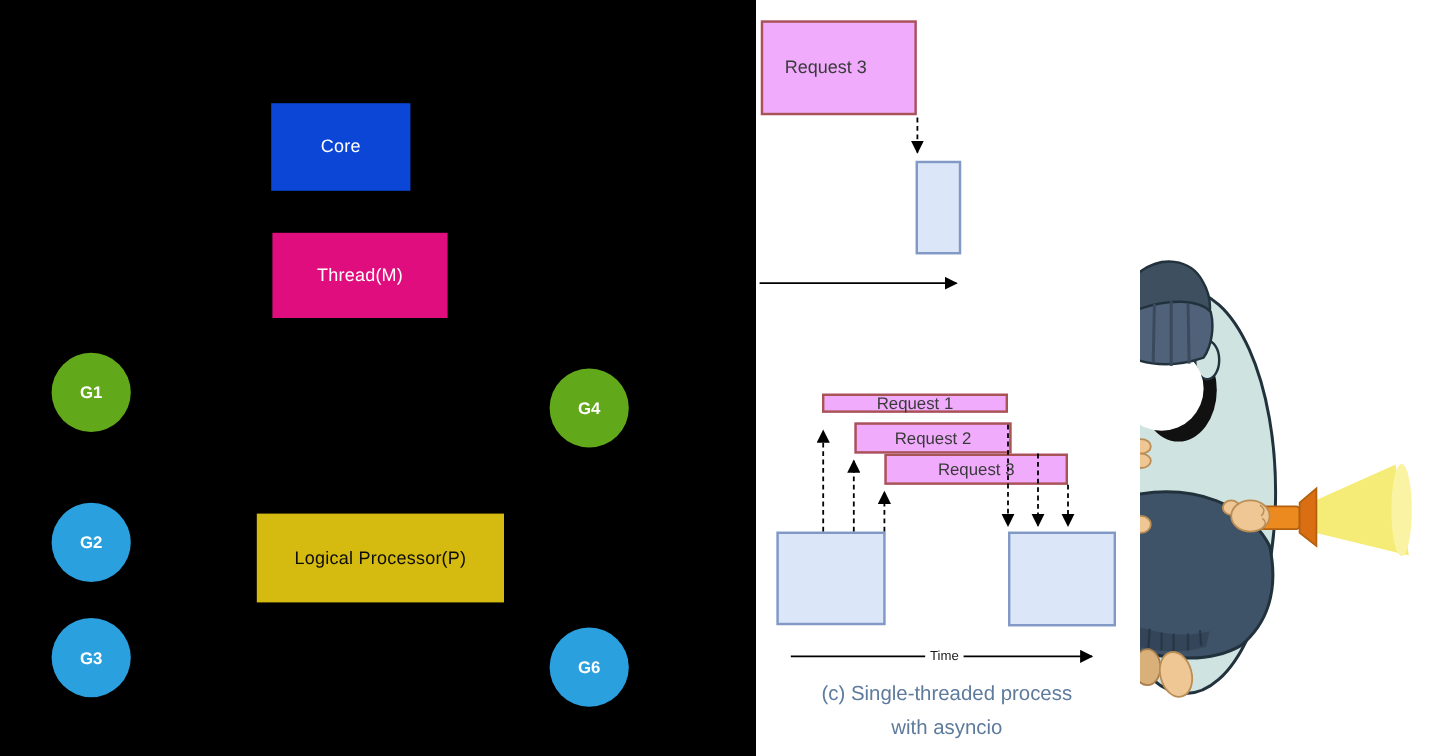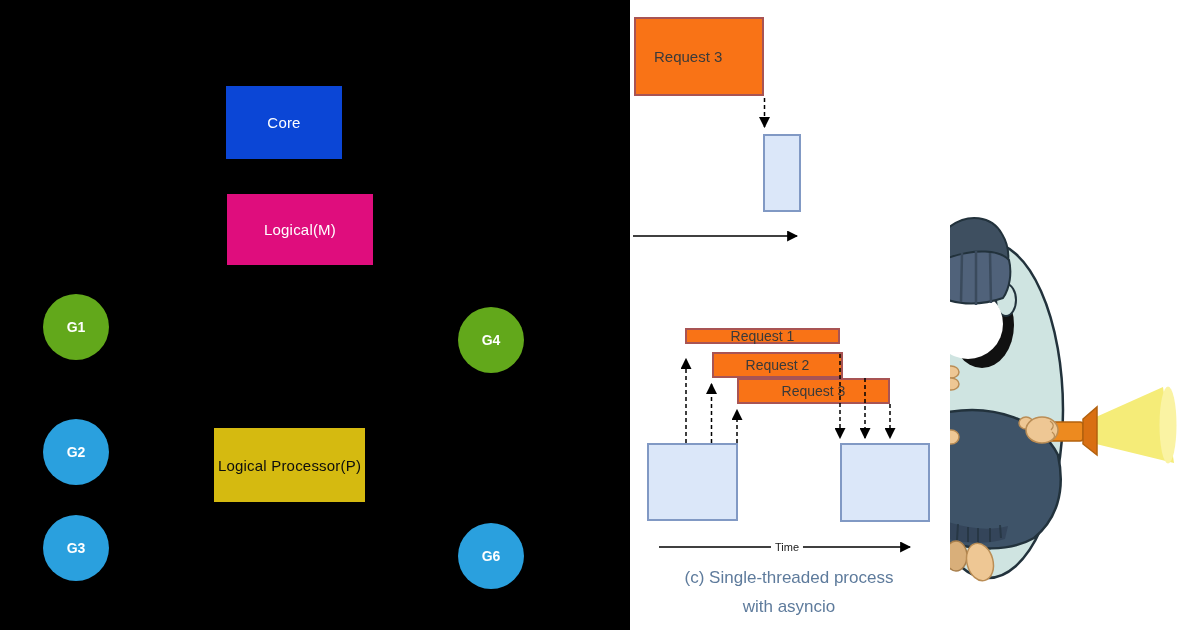--- a/index.html
+++ b/index.html
@@ -8,29 +8,29 @@
     position: relative; width: 1200px; height: 630px;
     overflow: hidden; background: #ffffff;
     font-family: "Liberation Sans", sans-serif;
   }
   
   #left-panel { position:absolute; left:0; top:0; width:630px; height:630px; background:#000000; }
   .lbox { position:absolute; display:flex; align-items:center; justify-content:center;
           color:#ffffff; font-size:15px; letter-spacing:0.2px; }
   .core-box  { left:226px; top:86px;  width:116px; height:73px; background:#0b46d6; }
   .thread-box{ left:227px; top:194px; width:146px; height:71px; background:#df0d7d; }
-  .proc-box  { left:214px; top:428px; width:151px; height:74px; background:#d5ba10; color:#0d0d0d; }
+  .proc-box  { left:214px; top:428px; width:206px; height:74px; background:#d5ba10; color:#0d0d0d; }
   .gcircle { position:absolute; width:66px; height:66px; border-radius:50%;
              display:flex; align-items:center; justify-content:center;
              color:#ffffff; font-size:14px; font-weight:bold; }
   .g-green { background:#62a81b; }
   .g-blue  { background:#2aa0de; }
   
   #right-panel { position:absolute; left:630px; top:0; width:570px; height:630px; background:#ffffff; }
-  .rbox { position:absolute; border:2px solid #a85454; background:#f97316; color:#3a3a3a;
+  .rbox { position:absolute; border:2px solid #a85454; background:#f0abfc; color:#3a3a3a;
           display:flex; align-items:center; justify-content:center; font-size:14px; }
   .standalone-req { left:4px; top:17px; width:130px; height:79px; justify-content:flex-start;
                     padding-left:18px; font-size:15px; }
   .req-bar-1 { left:55px;  top:328px; width:155px; height:16px; z-index:1; }
   .req-bar-2 { left:82px;  top:352px; width:131px; height:26px; z-index:2; }
   .req-bar-3 { left:107px; top:378px; width:153px; height:26px; z-index:3; }
   .bluebox { position:absolute; border:2px solid #8199c4; background:#dbe7f9; }
   .io-segment   { left:133px; top:134px; width:38px; height:78px; }
   .proc-block-a { left:17px;  top:443px; width:91px; height:78px; }
   .proc-block-b { left:210px; top:443px; width:90px; height:79px; }
@@ -41,21 +41,21 @@
              font-size:17px; line-height:29px; color:#5e7b9c; z-index:4; }
   #gopher { position:absolute; left:320px; top:210px; width:230px; height:380px; z-index:2; }
 </style>
 </head>
 <body>
 
 <div id="canvas">
 
   <div id="left-panel">
     <div class="lbox core-box">Core</div>
-    <div class="lbox thread-box">Logical(M)</div>
+    <div class="lbox thread-box">Thread(M)</div>
     <div class="lbox proc-box">Logical Processor(P)</div>
 
     <div class="gcircle g-green" style="left:43px;top:294px">G1</div>
     <div class="gcircle g-blue" style="left:43px;top:419px">G2</div>
     <div class="gcircle g-blue" style="left:43px;top:515px">G3</div>
     <div class="gcircle g-green" style="left:458px;top:307px">G4</div>
     <div class="gcircle g-blue" style="left:458px;top:523px">G6</div>
   </div>
 
   <div id="right-panel">

